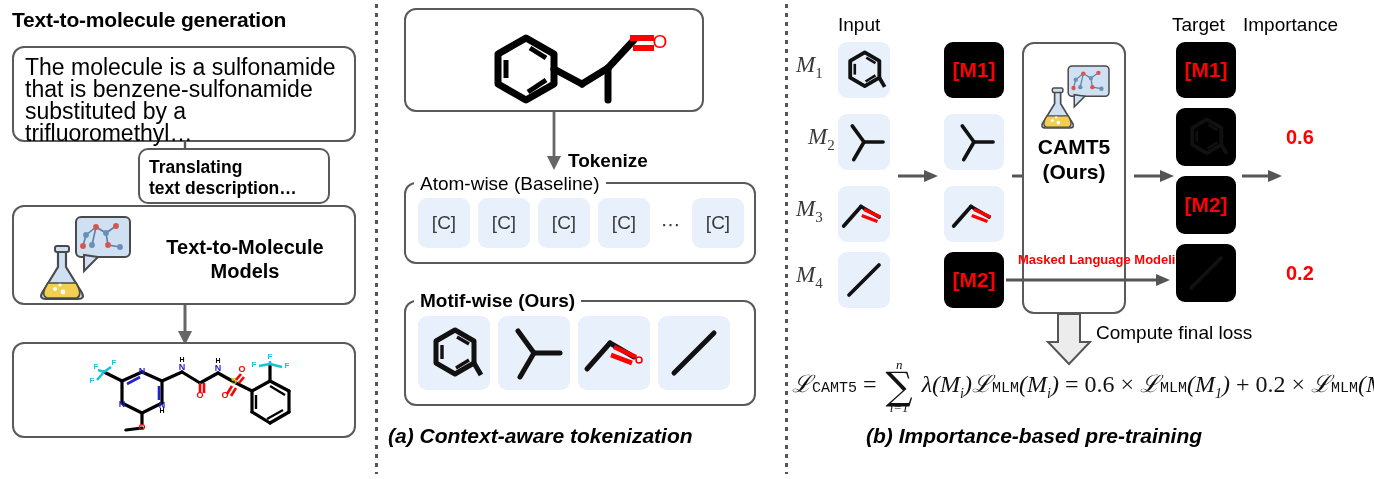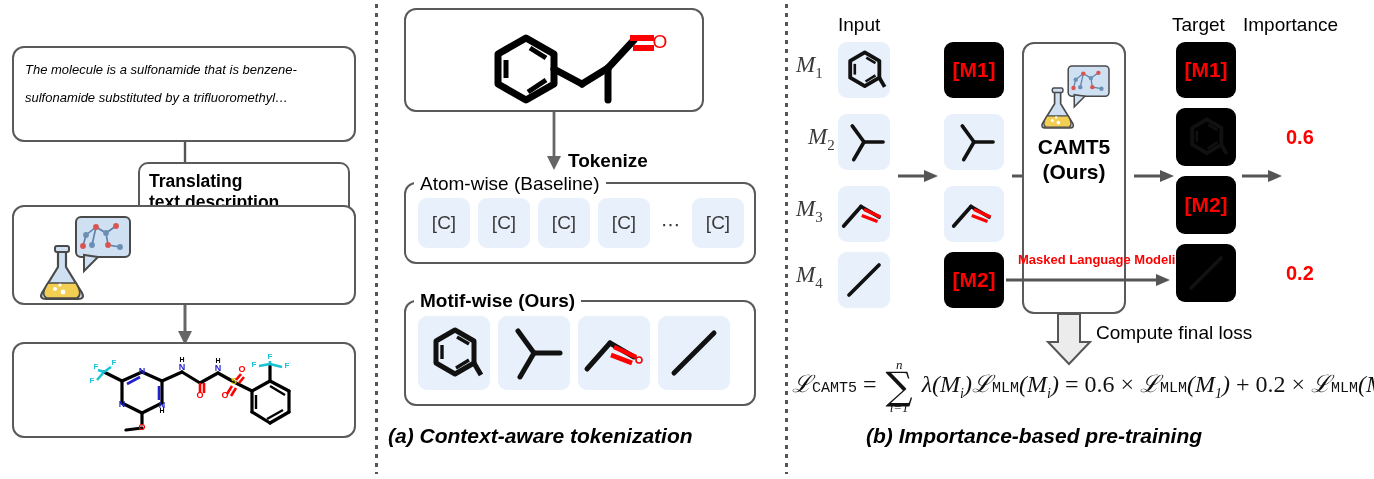--- a/index.html
+++ b/index.html
@@ -9,21 +9,21 @@
 
   
   .divider{width:3px;background-image:linear-gradient(to bottom,#555 50%,rgba(255,255,255,0) 0%);background-size:3px 9px;background-repeat:repeat-y;}
 
   
   .rbox{border:2.5px solid #5a5a5a;border-radius:12px;background:#fff;box-sizing:border-box;}
   .rbox-thin{border:2px solid #5a5a5a;border-radius:10px;background:#fff;box-sizing:border-box;}
 
   
   .l-title{font-weight:bold;font-size:21px;letter-spacing:-0.2px;white-space:nowrap;}
-  .desc-text{font-size:13px;line-height:28px;padding:8px 10px 6px 11px;box-sizing:border-box;font-style:italic;}
+  .desc-text{font-size:23px;line-height:22px;padding:8px 10px 6px 11px;box-sizing:border-box;}
   .translating{font-weight:bold;font-size:17.5px;line-height:21px;box-sizing:border-box;padding:7px 8px 6px 9px;white-space:nowrap;}
   .t2m-label{font-weight:bold;font-size:20px;line-height:24px;text-align:center;}
 
   
   .group{position:absolute;border:2.5px solid #5a5a5a;border-radius:12px;box-sizing:border-box;background:#fff;}
   .group-legend{position:absolute;background:#fff;padding:0 6px;font-size:19px;line-height:19px;white-space:nowrap;}
   .group-legend.bold{font-weight:bold;}
 
   
   .tile{position:absolute;border-radius:9px;box-sizing:border-box;display:flex;align-items:center;justify-content:center;}
@@ -60,30 +60,31 @@
   svg{display:block;overflow:visible;}
 </style>
 </head>
 <body>
 
 <div class="fig">
 
   <div class="abs divider" style="left:375px;top:4px;height:470px;"></div>
   <div class="abs divider" style="left:785px;top:4px;height:470px;"></div>
 
+  <div class="abs l-title" style="left:12px;top:8px;">Text-to-molecule generation</div>
 
   <div class="abs rbox" style="left:12px;top:46px;width:344px;height:96px;">
     <div class="desc-text">The molecule is a sulfonamide that is benzene-sulfonamide substituted by a trifluoromethyl…</div>
   </div>
 
   <svg class="abs" style="left:180px;top:142px;" width="10" height="26">
     <line x1="5" y1="0" x2="5" y2="26" stroke="#555" stroke-width="2.4"></line>
   </svg>
 
-  <div class="abs rbox-thin" style="left:138px;top:162px;width:212px;height:56px;">
+  <div class="abs rbox-thin" style="left:138px;top:148px;width:192px;height:56px;">
     <div class="translating"><span style="white-space:pre-line;">Translating
 text description…</span></div>
   </div>
 
   <svg class="abs" style="left:98px;top:208px;" width="130" height="34">
     <polygon points="126,2 128,10 2,32" fill="#ffffff" stroke="#5a5a5a" stroke-width="2"></polygon>
   </svg>
 
   <div class="abs rbox" style="left:12px;top:205px;width:344px;height:100px;">
   </div>
@@ -115,20 +116,24 @@
         <circle cx="56" cy="30" r="2.9"></circle>
       </g>
 
     <path d="M22,36 L22,52 L6,78 Q3,84 10,84 L42,84 Q49,84 46,78 L30,52 L30,36 Z" fill="#cfe0f2" stroke="#4a4a4a" stroke-width="2.2"></path>
     <path d="M12,68 L40,68 Q47,80 41,83 L11,83 Q4,80 12,68 Z" fill="#f2cf52" stroke="#4a4a4a" stroke-width="1.6"></path>
     <rect x="19" y="31" width="14" height="6" rx="2" fill="#cfe0f2" stroke="#4a4a4a" stroke-width="2"></rect>
     <circle cx="19" cy="74" r="2" fill="#fff"></circle>
       <circle cx="27" cy="77" r="2.4" fill="#fff"></circle>
       <circle cx="24" cy="70" r="1.6" fill="#fff"></circle>
   </svg>
+  <div class="abs t2m-label" style="left:140px;top:235px;width:210px;">
+    <span style="white-space:pre-line;">Text-to-Molecule
+Models</span>
+  </div>
 
   <svg class="abs" style="left:175px;top:305px;" width="20" height="42">
     <line x1="10" y1="0" x2="10" y2="28" stroke="#666" stroke-width="3"></line>
     <polygon points="10,40 3,26 17,26" fill="#666"></polygon>
   </svg>
 
   <div class="abs rbox" style="left:12px;top:342px;width:344px;height:96px;">
   </div>
   <svg class="abs" style="left:70px;top:350px;" width="250" height="82" viewBox="0 0 250 82">
     <g stroke="#000" stroke-width="3.2" fill="none" stroke-linecap="round">

